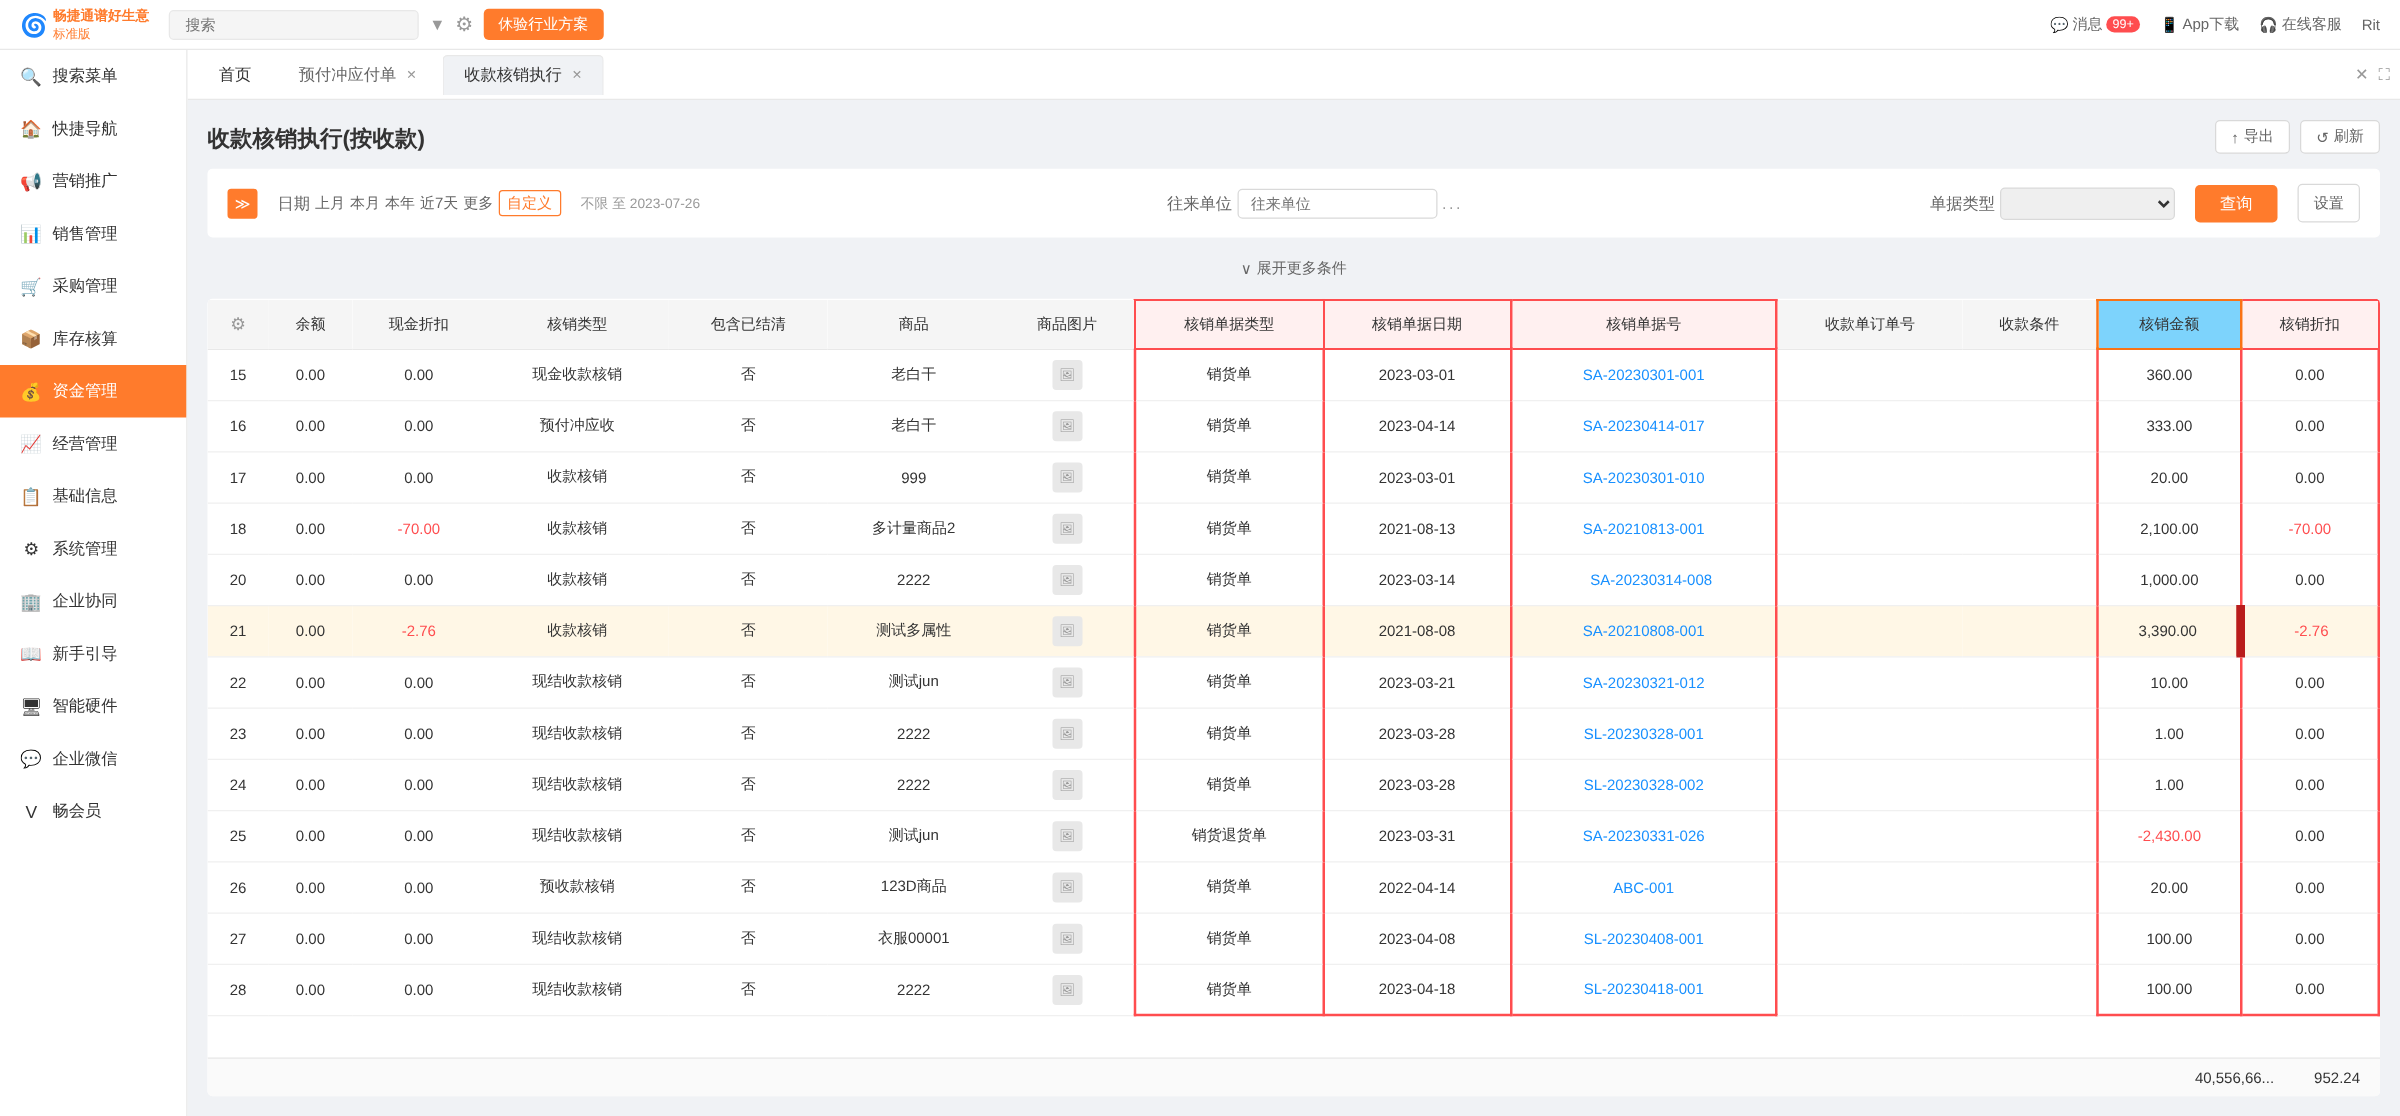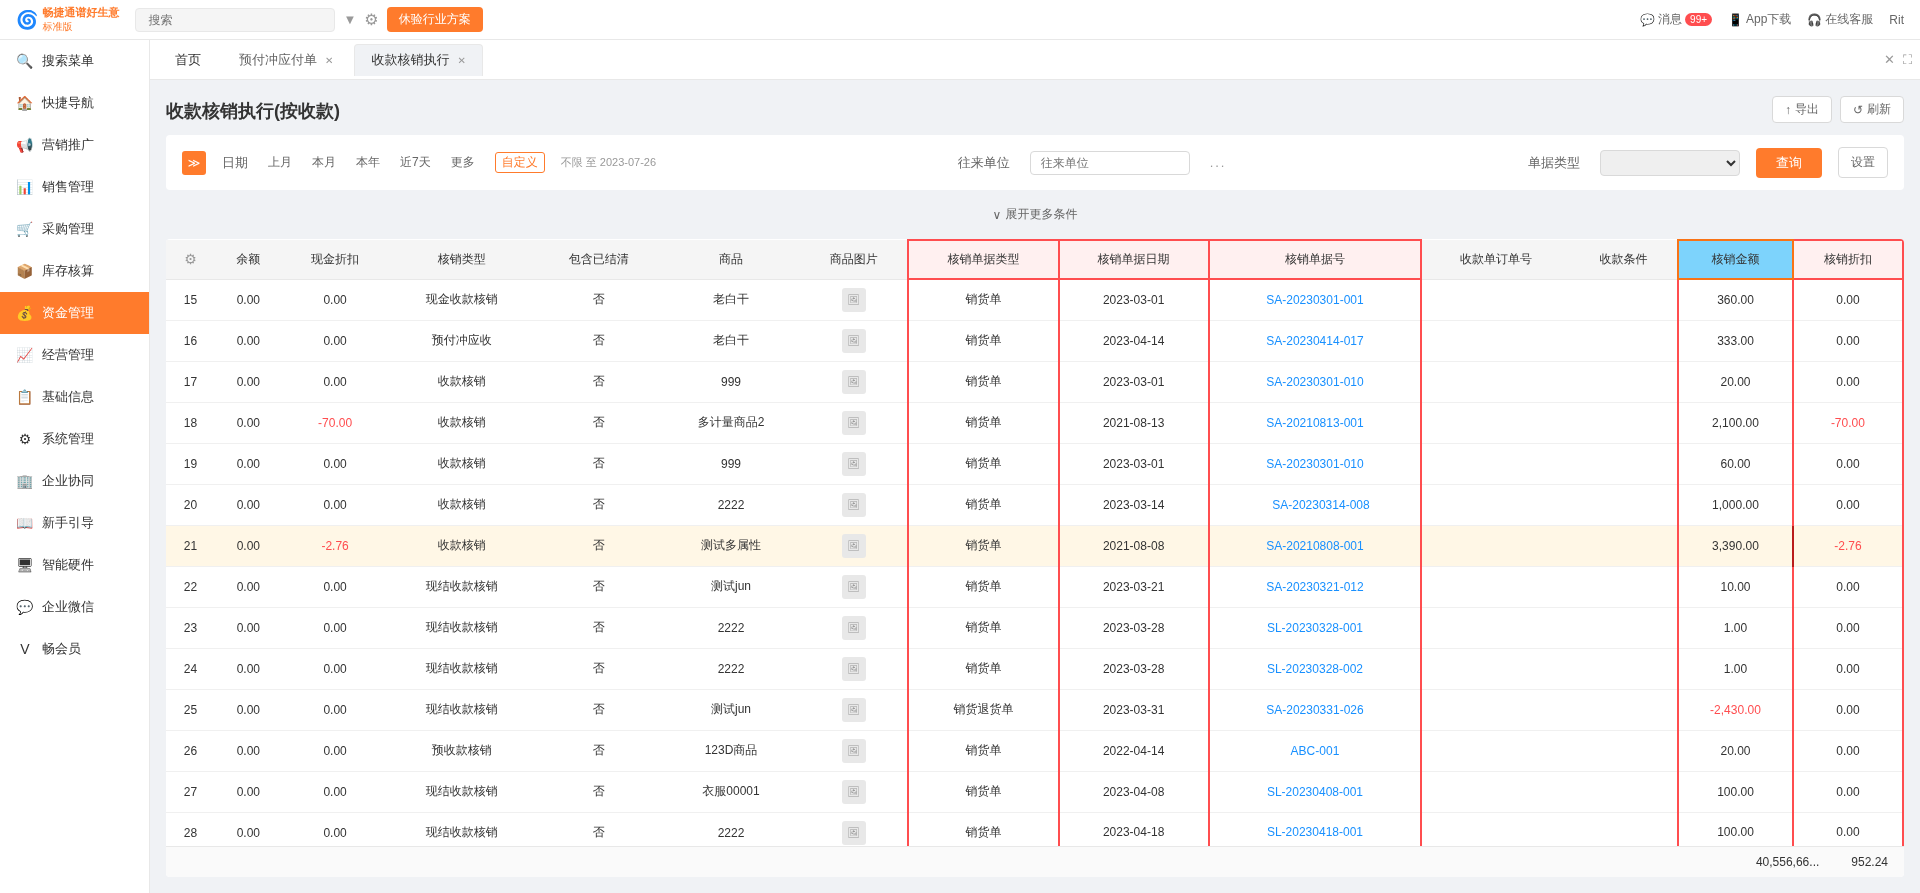--- a/index.html
+++ b/index.html
@@ -67,21 +67,21 @@
     .page-content { flex: 1; overflow: hidden; background: #f0f2f5; padding: 16px; display: flex; flex-direction: column; gap: 12px; }
 
     
     .page-header { display: flex; align-items: flex-end; justify-content: space-between; }
     .page-title { font-size: 18px; font-weight: 600; color: #333; }
     .header-actions { display: flex; gap: 8px; }
     .btn-outline { border: 1px solid #d9d9d9; background: #fff; color: #666; border-radius: 4px; padding: 4px 12px; font-size: 12px; cursor: pointer; display: flex; align-items: center; gap: 4px; }
 
     
     .filter-bar { background: #fff; border-radius: 4px; padding: 12px 16px; display: flex; align-items: center; gap: 16px; flex-wrap: wrap; }
-    .filter-section { display: flex; align-items: center; gap: 20px; }
+    .filter-section { display: flex; align-items: center; gap: 4px; }
     .filter-label { color: #666; font-size: 13px; }
     .filter-link { color: #666; font-size: 12px; cursor: pointer; }
     .filter-active { color: #ff7b2c; border: 1px solid #ff7b2c; border-radius: 3px; padding: 1px 6px; font-size: 12px; }
     .filter-date { color: #999; font-size: 11px; }
     .filter-input { border: 1px solid #d9d9d9; border-radius: 4px; padding: 4px 10px; font-size: 12px; color: #333; width: 160px; }
     .filter-select { border: 1px solid #d9d9d9; border-radius: 4px; padding: 4px 10px; font-size: 12px; color: #333; width: 140px; }
     .filter-dots { color: #999; letter-spacing: 2px; }
     .btn-query { background: #ff7b2c; color: #fff; border: none; border-radius: 4px; padding: 6px 20px; font-size: 13px; cursor: pointer; }
     .btn-setting { border: 1px solid #d9d9d9; background: #fff; color: #666; border-radius: 4px; padding: 6px 12px; font-size: 12px; cursor: pointer; }
     .expand-more { display: flex; align-items: center; gap: 4px; color: #666; font-size: 12px; cursor: pointer; }
@@ -379,36 +379,20 @@
       <td><div style="width:24px;height:24px;background:#e8e8e8;border-radius:3px;display:inline-flex;align-items:center;justify-content:center;font-size:10px;color:#999;">🖼</div></td>
       <td style="border-left:2px solid #ff4d4f;border-right:2px solid #ff4d4f;">销货单</td>
       <td style="border-left:2px solid #ff4d4f;border-right:2px solid #ff4d4f;">2021-08-13</td>
       <td style="border-left:2px solid #ff4d4f;border-right:2px solid #ff4d4f;color:#1890ff;cursor:pointer;">SA-20210813-001</td>
       <td></td>
       <td></td>
       <td class="" style="border-left:2px solid #ff4d4f;border-right:2px solid #ff4d4f;">2,100.00</td>
       <td class="text-red" style="border-left:2px solid #ff4d4f;border-right:2px solid #ff4d4f;">-70.00</td>
     </tr>
                 <tr>
-      <td>19</td>
-      <td>0.00</td>
-      <td class="">0.00</td>
-      <td>收款核销</td>
-      <td>否</td>
-      <td>999</td>
-      <td><div style="width:24px;height:24px;background:#e8e8e8;border-radius:3px;display:inline-flex;align-items:center;justify-content:center;font-size:10px;color:#999;">🖼</div></td>
-      <td style="border-left:2px solid #ff4d4f;border-right:2px solid #ff4d4f;">销货单</td>
-      <td style="border-left:2px solid #ff4d4f;border-right:2px solid #ff4d4f;">2023-03-01</td>
-      <td style="border-left:2px solid #ff4d4f;border-right:2px solid #ff4d4f;color:#1890ff;cursor:pointer;">SA-20230301-010</td>
-      <td></td>
-      <td></td>
-      <td class="" style="border-left:2px solid #ff4d4f;border-right:2px solid #ff4d4f;">60.00</td>
-      <td class="" style="border-left:2px solid #ff4d4f;border-right:2px solid #ff4d4f;">0.00</td>
-    </tr>
-                <tr>
       <td>20</td>
       <td>0.00</td>
       <td class="">0.00</td>
       <td>收款核销</td>
       <td>否</td>
       <td>2222</td>
       <td><div style="width:24px;height:24px;background:#e8e8e8;border-radius:3px;display:inline-flex;align-items:center;justify-content:center;font-size:10px;color:#999;">🖼</div></td>
       <td style="border-left:2px solid #ff4d4f;border-right:2px solid #ff4d4f;">销货单</td>
       <td style="border-left:2px solid #ff4d4f;border-right:2px solid #ff4d4f;">2023-03-14</td>
       <td style="border-left:2px solid #ff4d4f;border-right:2px solid #ff4d4f;color:#1890ff;cursor:pointer;padding-left:20px;">SA-20230314-008</td>
@@ -423,21 +407,21 @@
       <td class="text-red">-2.76</td>
       <td>收款核销</td>
       <td>否</td>
       <td>测试多属性</td>
       <td><div style="width:24px;height:24px;background:#e8e8e8;border-radius:3px;display:inline-flex;align-items:center;justify-content:center;font-size:10px;color:#999;">🖼</div></td>
       <td style="border-left:2px solid #ff4d4f;border-right:2px solid #ff4d4f;">销货单</td>
       <td style="border-left:2px solid #ff4d4f;border-right:2px solid #ff4d4f;">2021-08-08</td>
       <td style="border-left:2px solid #ff4d4f;border-right:2px solid #ff4d4f;color:#1890ff;cursor:pointer;">SA-20210808-001</td>
       <td></td>
       <td></td>
-      <td class="" style="border-left:2px solid #ff4d4f;border-right:2px solid #b91c1c;">3,390.00</td>
+      <td class="" style="border-left:2px solid #ff4d4f;border-right:7px solid #b91c1c;">3,390.00</td>
       <td class="text-red" style="border-left:2px solid #ff4d4f;border-right:2px solid #ff4d4f;">-2.76</td>
     </tr>
                 <tr>
       <td>22</td>
       <td>0.00</td>
       <td class="">0.00</td>
       <td>现结收款核销</td>
       <td>否</td>
       <td>测试jun</td>
       <td><div style="width:24px;height:24px;background:#e8e8e8;border-radius:3px;display:inline-flex;align-items:center;justify-content:center;font-size:10px;color:#999;">🖼</div></td>

